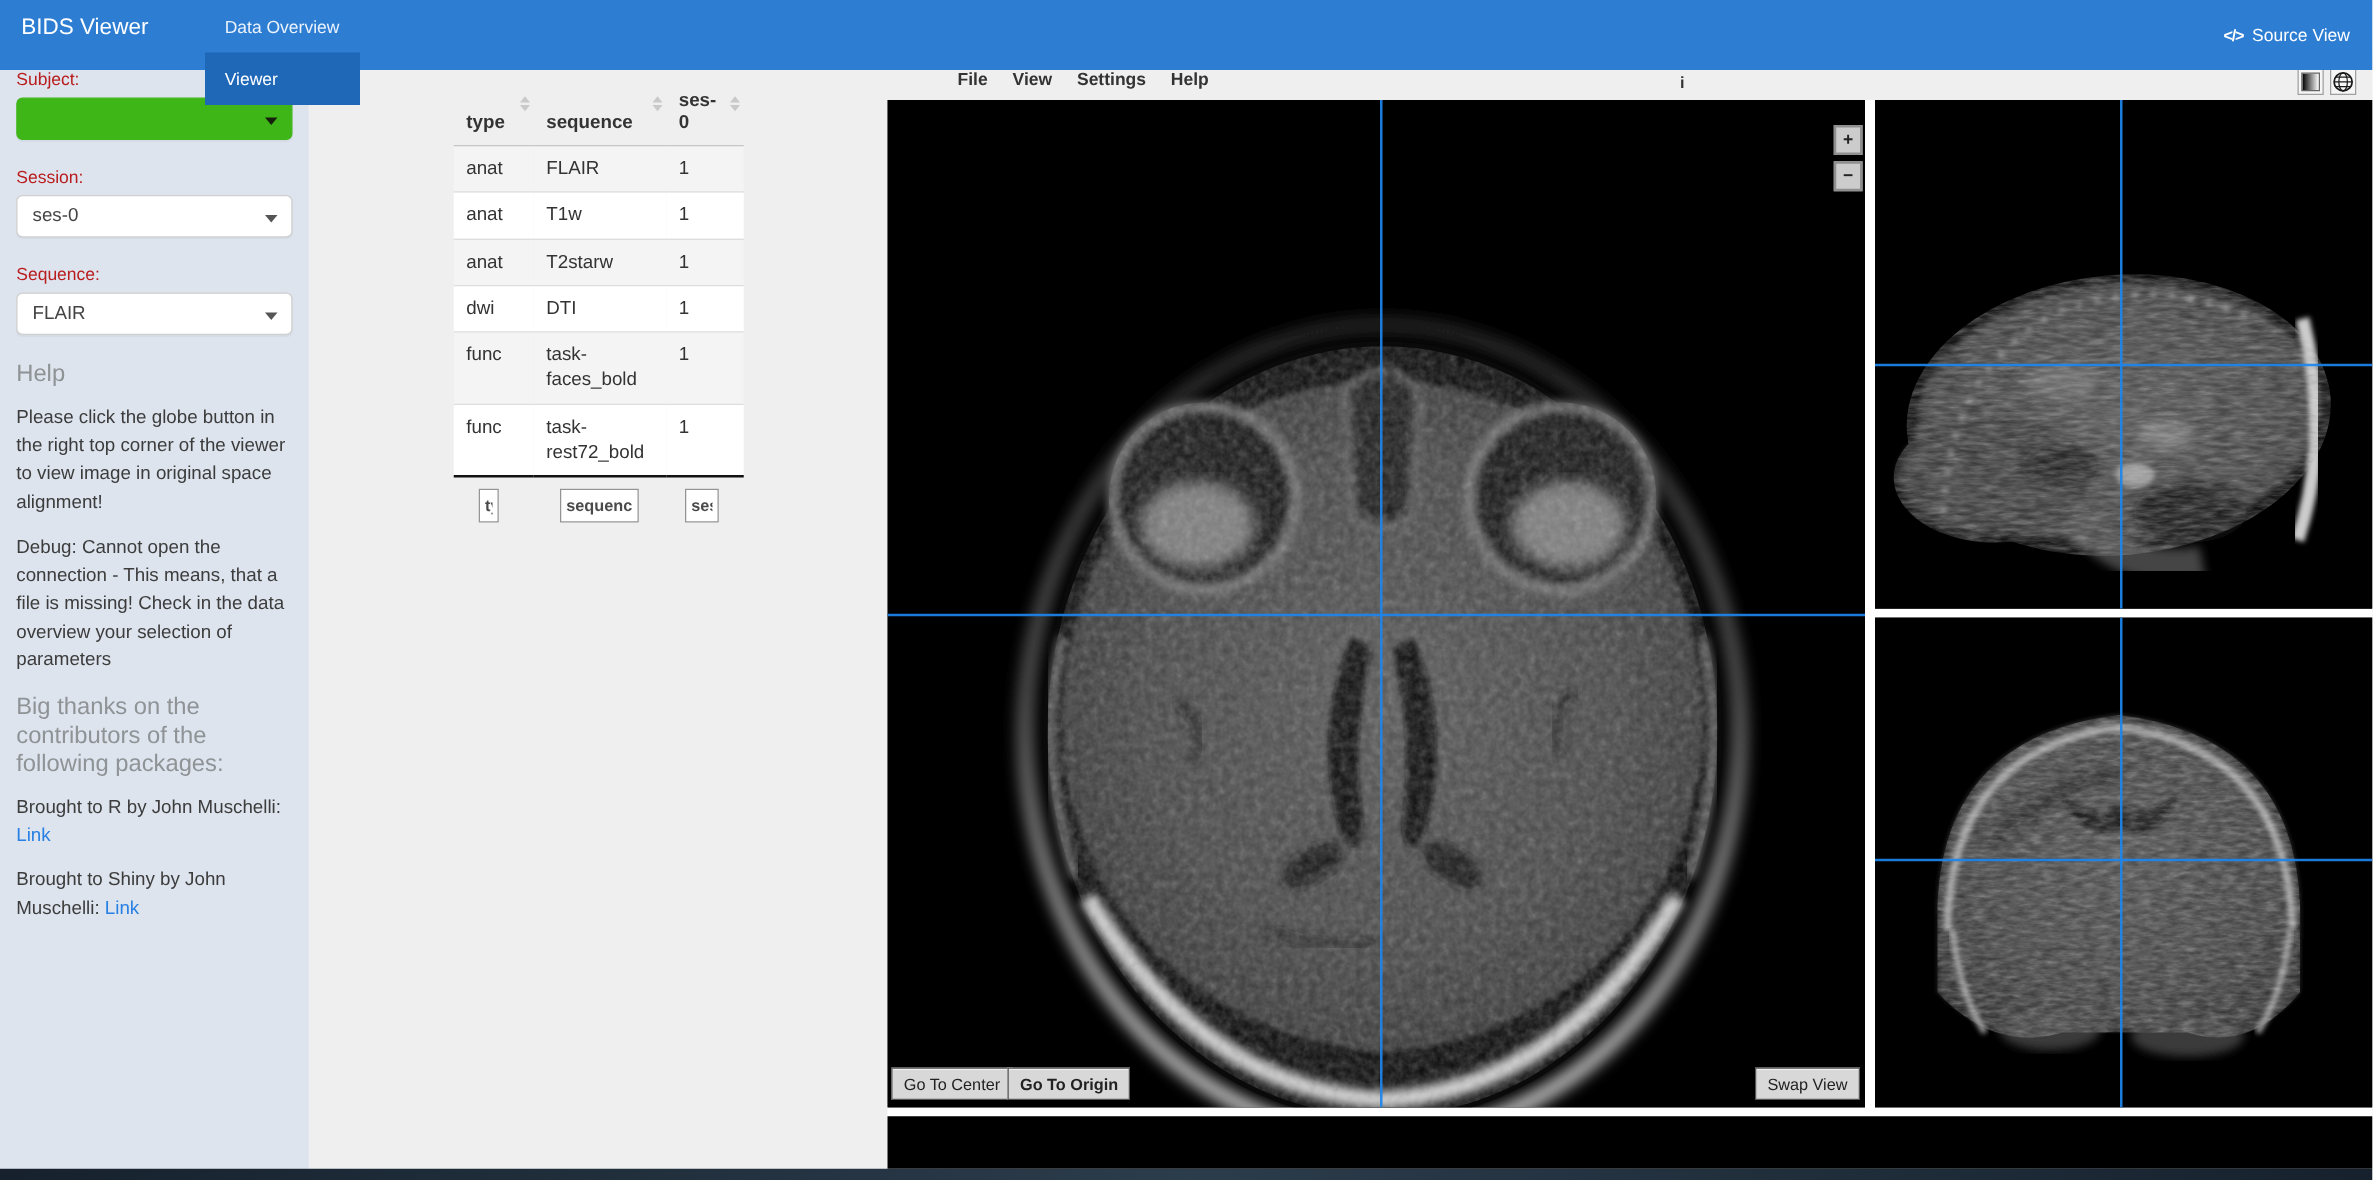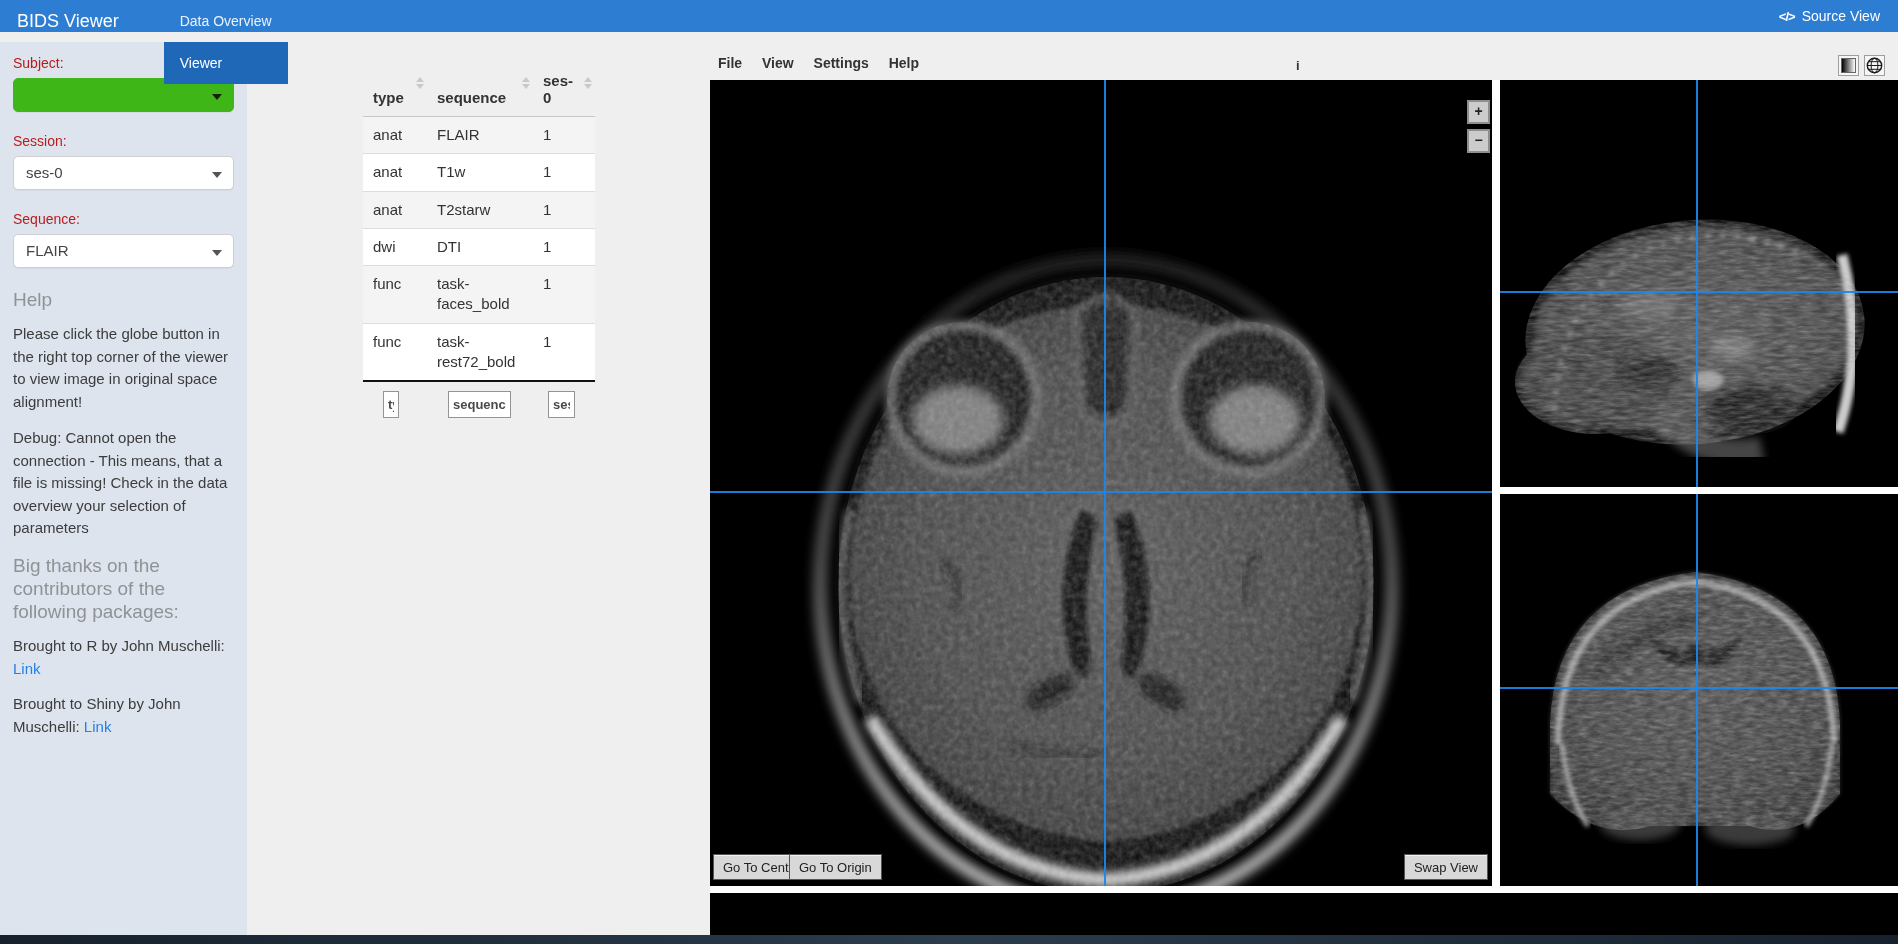--- a/index.html
+++ b/index.html
@@ -4,21 +4,21 @@
 <style>
   :root{
     --navbar-bg:#2d7dd2; --navbar-active-bg:#1f68b8; --accent-green:#3fb618;
     --link-blue:#2780e3; --crosshair-blue:#1c86ee; --sidebar-bg:#dde4ee; --footer-bg:#1e2b38;
   }
   *{box-sizing:border-box;margin:0;padding:0;}
   html,body{width:1898px;height:944px;overflow:hidden;}
   body{font-family:"Liberation Sans","DejaVu Sans",sans-serif;background:#efefef;position:relative;}
 
   
-  .navbar{position:absolute;left:0;top:0;width:1898px;height:32px;background:var(--navbar-bg);display:flex;align-items:stretch;color:#fff;z-index:5;}
+  .navbar{position:absolute;left:0;top:0;width:1898px;height:56px;background:var(--navbar-bg);display:flex;align-items:stretch;color:#fff;z-index:5;}
   .brand{font-size:18px;line-height:42px;padding:0 17px;color:#fff;}
   .nav-tabs{display:flex;margin-left:28px;flex-direction:column;}
   .nav-tab{font-size:14px;line-height:42px;padding:0 16px;color:#eaf2fc;cursor:pointer;}
   .nav-tab.active{background:var(--navbar-active-bg);color:#fff;}
   .nav-right{margin-left:auto;display:flex;align-items:center;padding-right:18px;font-size:14px;color:#fff;}
   .code-icon{font-weight:bold;font-size:13px;margin-right:7px;letter-spacing:-1px;}
 
   
   .sidebar{position:absolute;left:0;top:42px;width:247px;height:893px;background:var(--sidebar-bg);padding:13px 13px 0 13px;}
   .ctl-label{font-size:14px;color:#b91c1c;margin-bottom:7px;}
@@ -49,21 +49,21 @@
   table.seq{border-bottom:2px solid #111;}
   .col-type{width:64px;} .col-seq{width:106px;} .col-ses{width:62px;}
   .filter-row{position:relative;height:34px;margin-top:7px;width:232px;}
   .filter-row input{position:absolute;top:2px;height:27px;border:1px solid #949494;background:#fff;font-size:13px;font-weight:bold;color:#4a4a4a;padding:2px 4px;font-family:inherit;}
   .filter-row input::placeholder{color:#4a4a4a;opacity:1;}
   #flt-type{left:20px;width:16px;}
   #flt-seq{left:85px;width:63px;}
   #flt-ses{left:185px;width:27px;}
 
   
-  .viewer{position:absolute;left:463px;top:13px;width:1188px;height:880px;}
+  .viewer{position:absolute;left:463px;top:13px;width:1188px;height:880px;padding-left:48px;}
   .menu-bar{position:relative;height:25px;font-size:14px;font-weight:bold;color:#333;}
   .menu-item{display:inline-block;margin-left:16px;cursor:pointer;}
   .menu-item:first-child{margin-left:8px;}
   .info-glyph{position:absolute;left:586px;top:3px;font-size:13px;font-weight:bold;color:#333;}
   .viewer-icons{position:absolute;right:13px;top:0;display:flex;gap:5px;}
   .icon-btn{width:21px;height:21px;border:1px solid #9f9f9f;background:#f6f6f6;display:flex;align-items:center;justify-content:center;cursor:pointer;}
   .grad-swatch{width:15px;height:15px;background:linear-gradient(90deg,#000,#fff);border:1px solid #666;}
   .views-wrap{position:absolute;left:0;top:25px;width:1188px;height:855px;background:#fff;}
   .view{position:absolute;background:#000;overflow:hidden;cursor:crosshair;}
   .view svg{position:absolute;left:0;top:0;width:100%;height:100%;}
@@ -72,21 +72,21 @@
   .view-cor{left:790px;top:414px;width:398px;height:392px;}
   .bottom-strip{position:absolute;left:0;top:813px;width:1188px;height:42px;background:#000;}
   .xline{position:absolute;background:var(--crosshair-blue);opacity:.92;}
   .xv{top:0;bottom:0;width:2px;} .xh{left:0;right:0;height:2px;}
   .view-axial .xv{left:394px;} .view-axial .xh{top:411px;}
   .view-sag .xv{left:196px;}   .view-sag .xh{top:211px;}
   .view-cor .xv{left:196px;}   .view-cor .xh{top:193px;}
   .zoom-btn{position:absolute;right:2px;width:23px;height:24px;background:#ccc;border:2px solid #8f8f8f;color:#222;font-size:14px;font-weight:bold;line-height:19px;text-align:center;cursor:pointer;}
   .zoom-in{top:20px;} .zoom-out{top:49px;}
   .pv-btn{position:absolute;bottom:6px;height:26px;background:#d8d8d8;border:1px solid #555;color:#222;font-size:13px;font-family:inherit;padding:0 9px;cursor:pointer;box-shadow:inset 0 1px 0 #f2f2f2;}
-  .btn-center{left:3px;text-align:center;} .btn-origin{left:79px;} .btn-swap{right:4px;}
+  .btn-center{left:3px;text-align:center;} .btn-origin{left:96px;font-weight:bold;} .btn-swap{right:4px;}
 
   
   .footer-bar{position:absolute;left:0;top:935px;width:1898px;height:9px;background:linear-gradient(90deg,#16212d,#2b3c4b 50%,#16212d);}
 </style>
 </head>
 <body>
 
 <nav class="navbar">
   <div class="brand">BIDS Viewer</div>
   <div class="nav-tabs">

